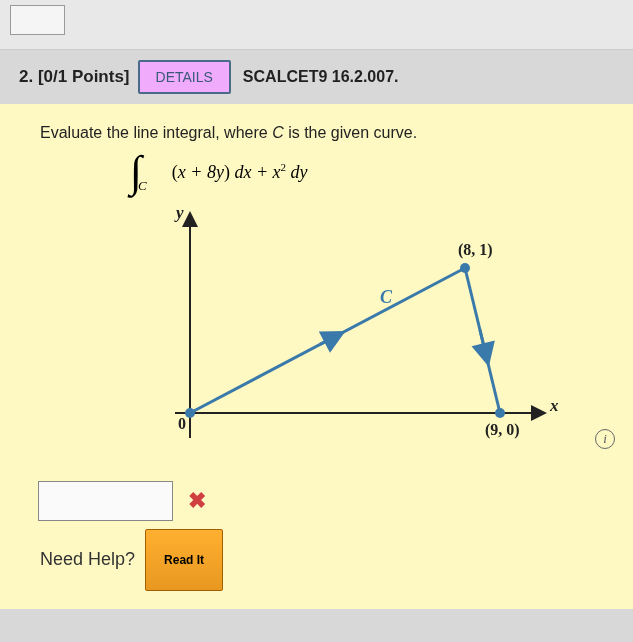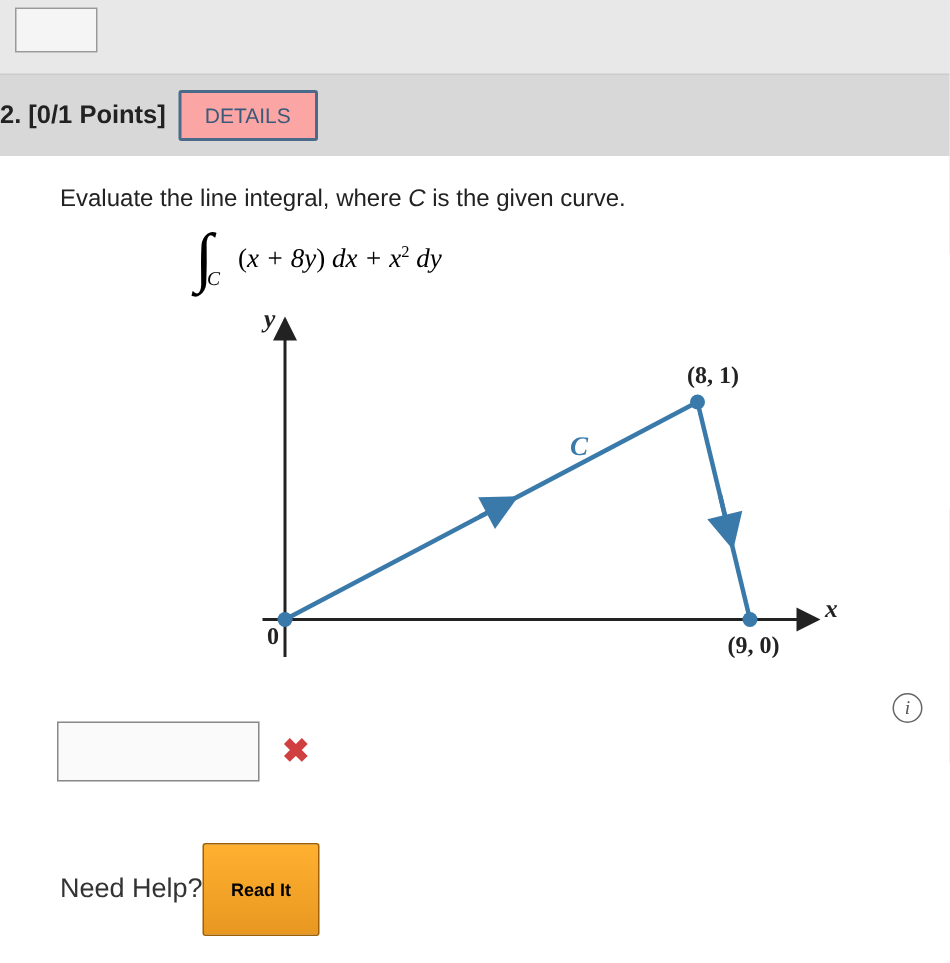--- a/index.html
+++ b/index.html
@@ -21,47 +21,47 @@
       top: 5px;
       left: 10px;
       width: 55px;
       height: 30px;
       border: 1px solid #999;
       background: #f5f5f5;
     }
     .question-header {
       display: flex;
       align-items: center;
-      padding: 10px 0;
+      padding: 10px 19px;
       background: #d8d8d8;
       gap: 8px;
     }
     .points-label {
       font-weight: bold;
       font-size: 17px;
       color: #222;
     }
     .header-btn {
       border: 2px solid #4a6a8a;
-      background: #fca5a5;
+      background: #f0abfc;
       color: #3a5a7a;
       padding: 7px 16px;
       font-size: 14px;
       font-weight: 500;
       cursor: pointer;
       border-radius: 2px;
     }
     .source-label {
       font-weight: bold;
       font-size: 16px;
       color: #222;
       margin-left: 4px;
     }
     .question-body {
-      background: #ffffff;
+      background: #fef9c3;
       padding: 20px 28px 18px 40px;
       position: relative;
     }
     .prompt {
       font-size: 16px;
       color: #222;
       margin-bottom: 15px;
     }
     .prompt i { font-style: italic; }
     .integral-row {
@@ -79,21 +79,21 @@
       position: relative;
     }
     .integral-sub {
       font-size: 13px;
       font-style: italic;
       position: relative;
       top: 14px;
       left: -4px;
     }
     .integrand {
-      margin-left: 8px;
+      margin-left: 21px;
       font-style: italic;
     }
     .integrand .paren { font-style: normal; }
     .integrand sup { font-size: 11px; font-style: normal; }
     .graph-wrap {
       position: relative;
       width: 420px;
       height: 280px;
       margin-left: 100px;
       margin-top: 5px;
@@ -150,21 +150,22 @@
       background: #fafafa;
     }
     .x-mark {
       color: #d04040;
       font-size: 22px;
       font-weight: bold;
     }
     .help-row {
       display: flex;
       align-items: center;
-      margin-top: 41px;
+      gap: 10px;
+      margin-top: 8px;
     }
     .help-label {
       font-size: 18px;
       color: #333;
     }
     .help-btn {
       background: linear-gradient(#ffb030, #e89820);
       border: 1px solid #a06000;
       color: #000;
       padding: 23px 18px;
@@ -177,20 +178,21 @@
 </head>
 <body>
 
 <div class="top-spacer">
   <div class="top-box"></div>
 </div>
 
 <div class="question-header">
   <span class="points-label">2.  [0/1 Points]</span>
   <button class="header-btn">DETAILS</button>
+  <span class="source-label">SCALCET9 16.2.007.</span>
 </div>
 
 <div class="question-body">
 
   <p class="prompt">
     Evaluate the line integral, where <i>C</i> is the given curve.
   </p>
 
   <div class="integral-row">
     <span class="integral-sym">∫</span>

